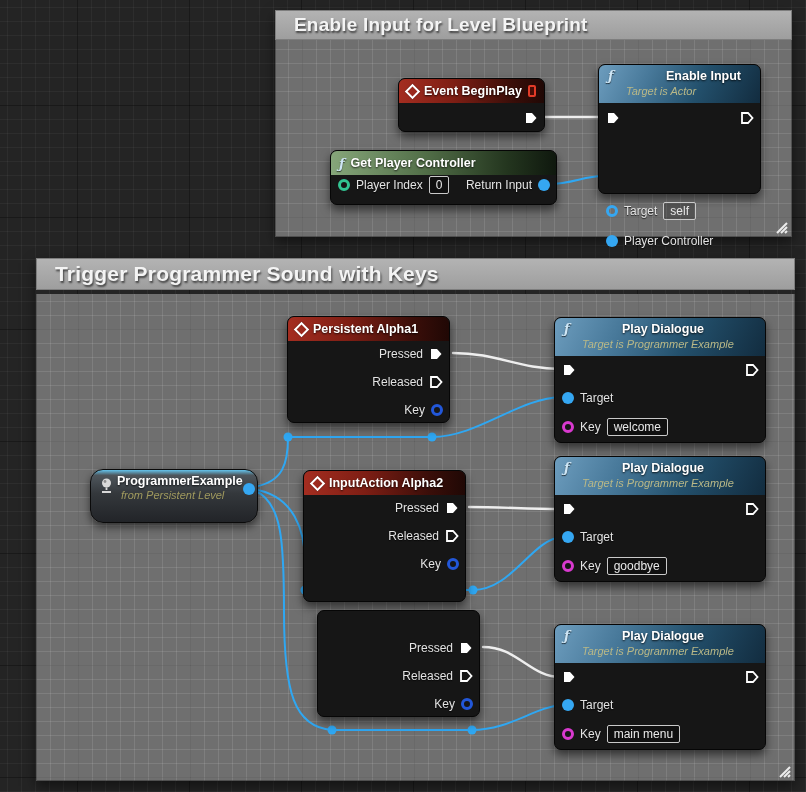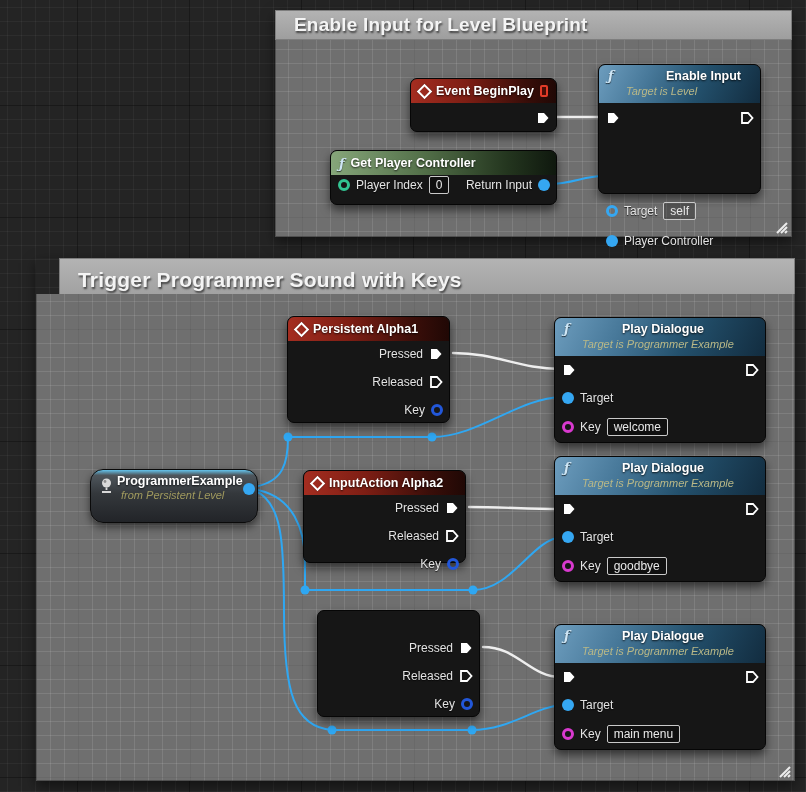--- a/index.html
+++ b/index.html
@@ -78,21 +78,21 @@
     <div class="c-hdr" style="height:30px;">
       <span class="c-title" style="font-size:19px;">Enable Input for Level Blueprint</span>
     </div>
     <div class="c-body" style="top:30px;background-position:26px 0px,0px 65px,12px 0px,0px 9px;"></div>
     <svg class="c-handle" width="16" height="14">
       <path d="M4,13 L14,3 M8,13 L14,7 M12,13 L14,11" stroke="#ececec" stroke-width="2" fill="none"></path>
     </svg>
   </div>
 
   <div class="comment" style="left:36px;top:258px;width:759px;height:523px;">
-    <div class="c-hdr" style="height:44px;margin-left:23px;">
+    <div class="c-hdr" style="height:32px;">
       <span class="c-title" style="font-size:21px;">Trigger Programmer Sound with Keys</span>
     </div>
     <div class="c-body" style="top:36px;background-position:41px 0px,0px 35px,13px 0px,0px 7px;"></div>
     <svg class="c-handle" width="16" height="14">
       <path d="M4,13 L14,3 M8,13 L14,7 M12,13 L14,11" stroke="#ececec" stroke-width="2" fill="none"></path>
     </svg>
   </div>
 
   <svg id="wires" width="806" height="792">
 
@@ -109,38 +109,38 @@
       <circle cx="288" cy="437" r="4.5"></circle>
         <circle cx="432" cy="437" r="4.5"></circle>
       <circle cx="305" cy="590" r="4.5"></circle>
         <circle cx="473" cy="590" r="4.5"></circle>
       <circle cx="332" cy="730" r="4.5"></circle>
         <circle cx="472" cy="730" r="4.5"></circle>
       <circle cx="251" cy="488" r="6"></circle>
     </g>
   </svg>
 
-  <div class="node" style="left:398px;top:78px;width:147px;height:54px;margin-left:12px;">
+  <div class="node" style="left:398px;top:78px;width:147px;height:54px;">
     <div class="hdr1 hdr-red">
       <span class="diamond"></span>
       <span class="t">Event BeginPlay</span>
       <span class="redsq"></span>
     </div>
     <div class="row rr" style="top:29px;">
       <svg class="execsvg" width="14" height="14" viewBox="0 0 14 14">
           <path d="M2 2 H8 L12.5 7 L8 12 H2 Z" fill="#ffffff"></path>
         </svg>
     </div>
   </div>
 
   <div class="node" style="left:598px;top:64px;width:163px;height:130px;">
     <div class="hdr2 hdr-blue">
       <span class="fx">ƒ</span>
       <span class="t">Enable Input</span>
-      <span class="sub">Target is Level</span>
+      <span class="sub">Target is Actor</span>
     </div>
     <div class="row rl" style="top:43px;">
       <svg class="execsvg" width="14" height="14" viewBox="0 0 14 14">
           <path d="M2 2 H8 L12.5 7 L8 12 H2 Z" fill="#ffffff"></path>
         </svg>
     </div>
     <div class="row rr" style="top:43px;">
       <svg class="execsvg" width="14" height="14" viewBox="0 0 14 14">
           <path d="M2 2 H8 L12.5 7 L8 12 H2 Z" fill="none" stroke="#ffffff" stroke-width="1.8"></path>
         </svg>
@@ -188,21 +188,21 @@
       <svg class="execsvg" width="14" height="14" viewBox="0 0 14 14">
           <path d="M2 2 H8 L12.5 7 L8 12 H2 Z" fill="none" stroke="#ffffff" stroke-width="1.8"></path>
         </svg>
     </div>
     <div class="row rr" style="top:83px;">
       <span class="lbl">Key</span>
       <span class="pin h-navy"></span>
     </div>
   </div>
 
-  <div class="node" style="left:303px;top:470px;width:163px;height:93px;">
+  <div class="node" style="left:303px;top:470px;width:163px;height:132px;">
     <div class="hdr1 hdr-red">
       <span class="diamond"></span>
       <span class="t">InputAction Alpha2</span>
     </div>
     <div class="row rr" style="top:27px;">
       <span class="lbl">Pressed</span>
       <svg class="execsvg" width="14" height="14" viewBox="0 0 14 14">
           <path d="M2 2 H8 L12.5 7 L8 12 H2 Z" fill="#ffffff"></path>
         </svg>
     </div>

